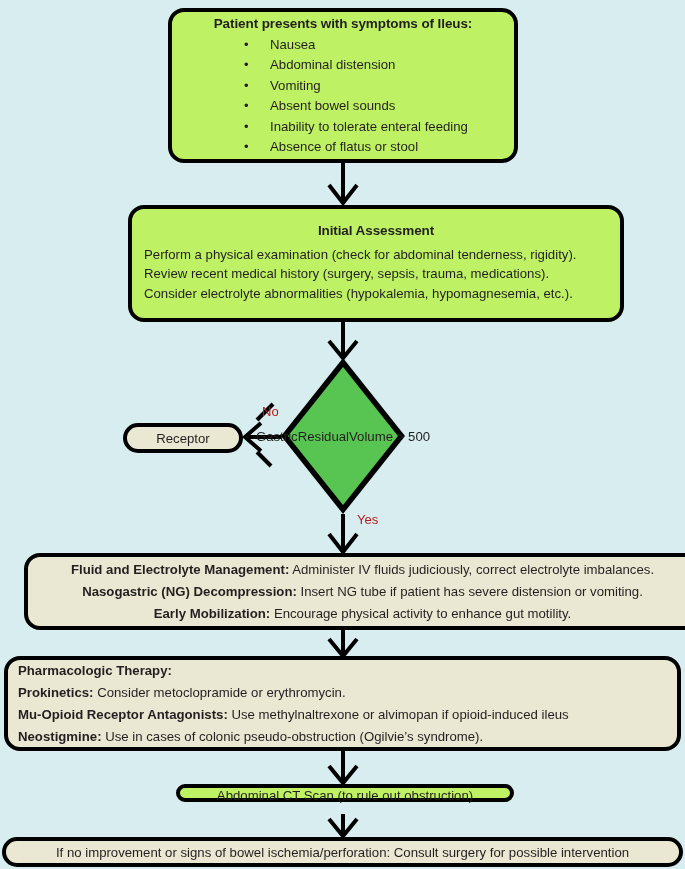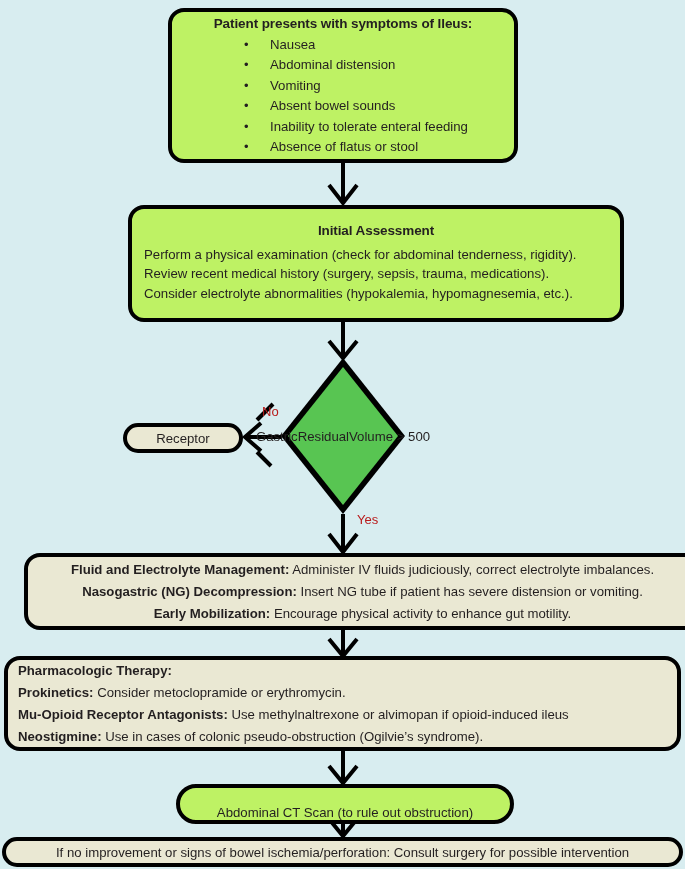--- a/index.html
+++ b/index.html
@@ -99,22 +99,22 @@
   .mgmt-line { font-size: 13.2px; line-height: 22px; text-align: center; white-space: nowrap; }
   .mgmt-line b { font-weight: bold; }
 
   
   #box-pharm { left: 4px; top: 656px; width: 677px; height: 95px; padding: 5px 10px; }
   .pharm-line { font-size: 13.2px; line-height: 22px; white-space: nowrap; }
   .pharm-line b { font-weight: bold; }
 
   
   #box-ct {
-    left: 176px; top: 784px; width: 338px; height: 40px;
-    align-items: center; justify-content: flex-end;
+    left: 176px; top: 784px; width: 338px; height: 18px;
+    align-items: center; justify-content: flex-start;
     border-radius: 999px;
   }
   #box-ct span { font-size: 13.2px; }
 
   
   #box-final {
     left: 2px; top: 837px; width: 681px; height: 30px;
     background: #eae8d3;
     align-items: center; justify-content: center;
     border-radius: 999px;

